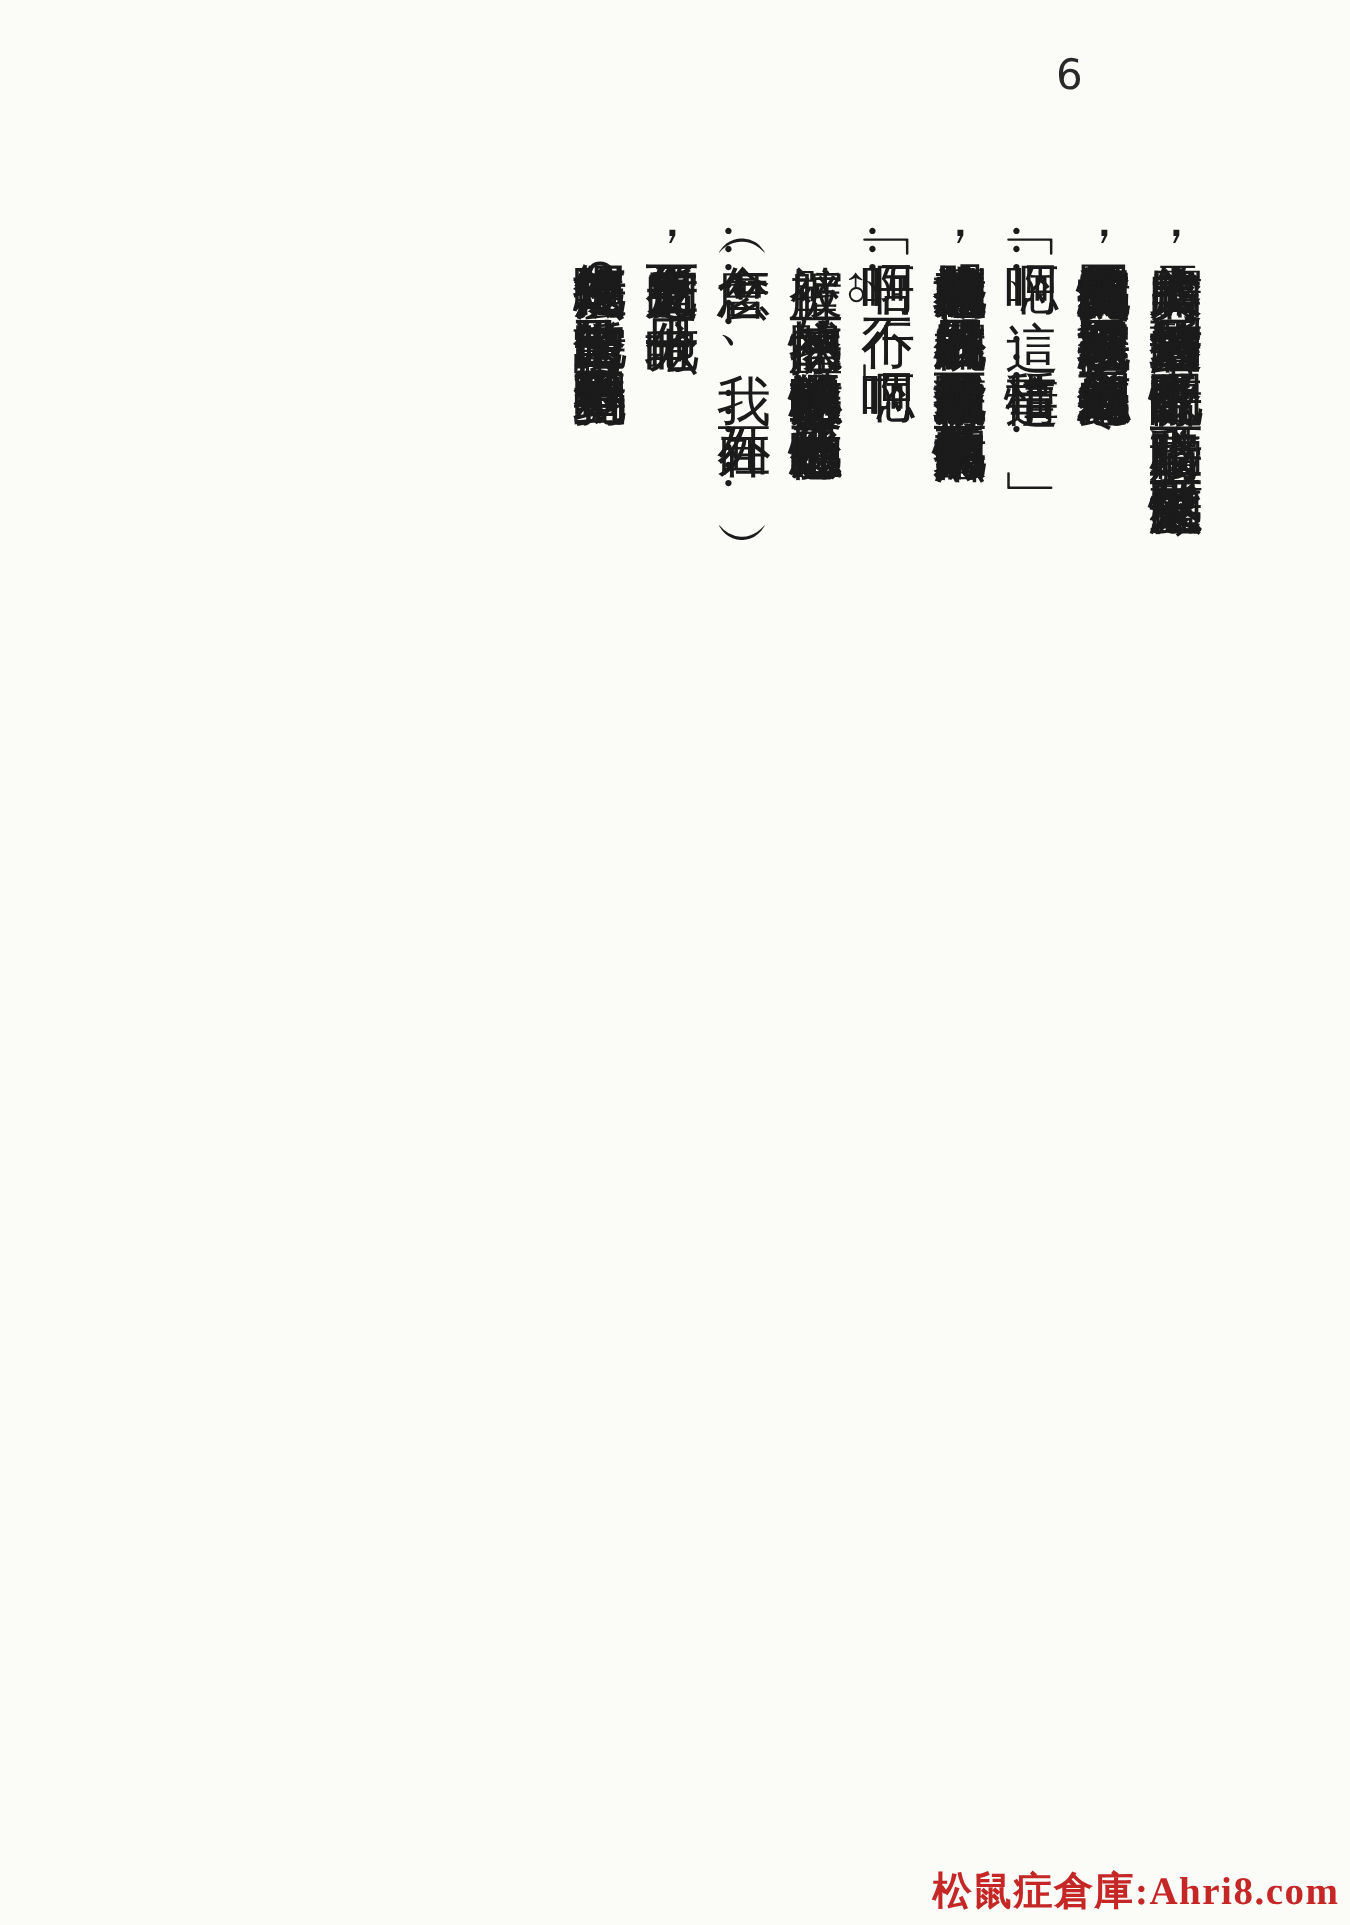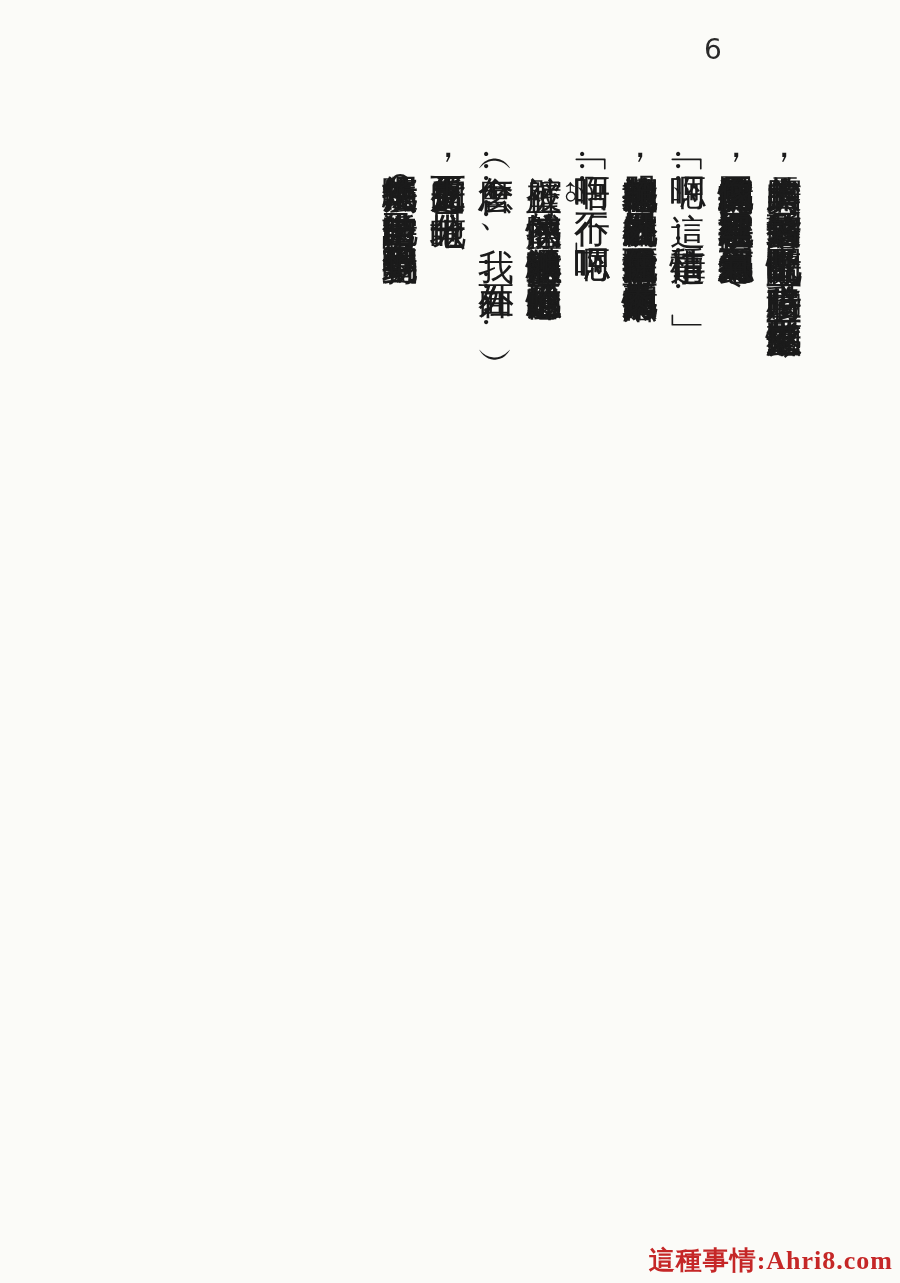--- a/index.html
+++ b/index.html
@@ -73,15 +73,15 @@
     <p>純白的雪和熱情的紅描繪出完美的圖像，紅色高跟鞋幾乎被雪埋沒，但不知為何卻感覺不到一絲寒氣。</p>
     <p>「啊嗯…這、這種事情……」</p>
     <p>禮服的裙襬被大剌剌地撩起，白桃般的屁股露出在外。而且屁股被背後站著的男人緊抓住，將又熱又硬的東西插向快溶化的媚肉。</p>
     <p>「啊唔唔…不行、啊嗯嗯」</p>
     <p><span>腟壁被</span><span class="censor-symbol">♂</span><span>頭摩擦的快感，難以言喻的快美感湧上心頭，忍不住發出性感的呻吟。</span></p>
     <p>（怎麼會……我、在外面……）</p>
     <p>光在雪的反射之下，十分地眩目。</p>
     <p>為什麼無法拒絕呢？當他誘自己出來時，不早就查覺到不對勁了嗎？</p>
   </div>
 
-  <div class="watermark" style="color: rgb(197, 39, 39);">這種事情:Ahri8.com</div>
+  <div class="watermark" style="color: rgb(197, 39, 39);">松鼠症倉庫:Ahri8.com</div>
 
 </div>
 
 </body></html>

